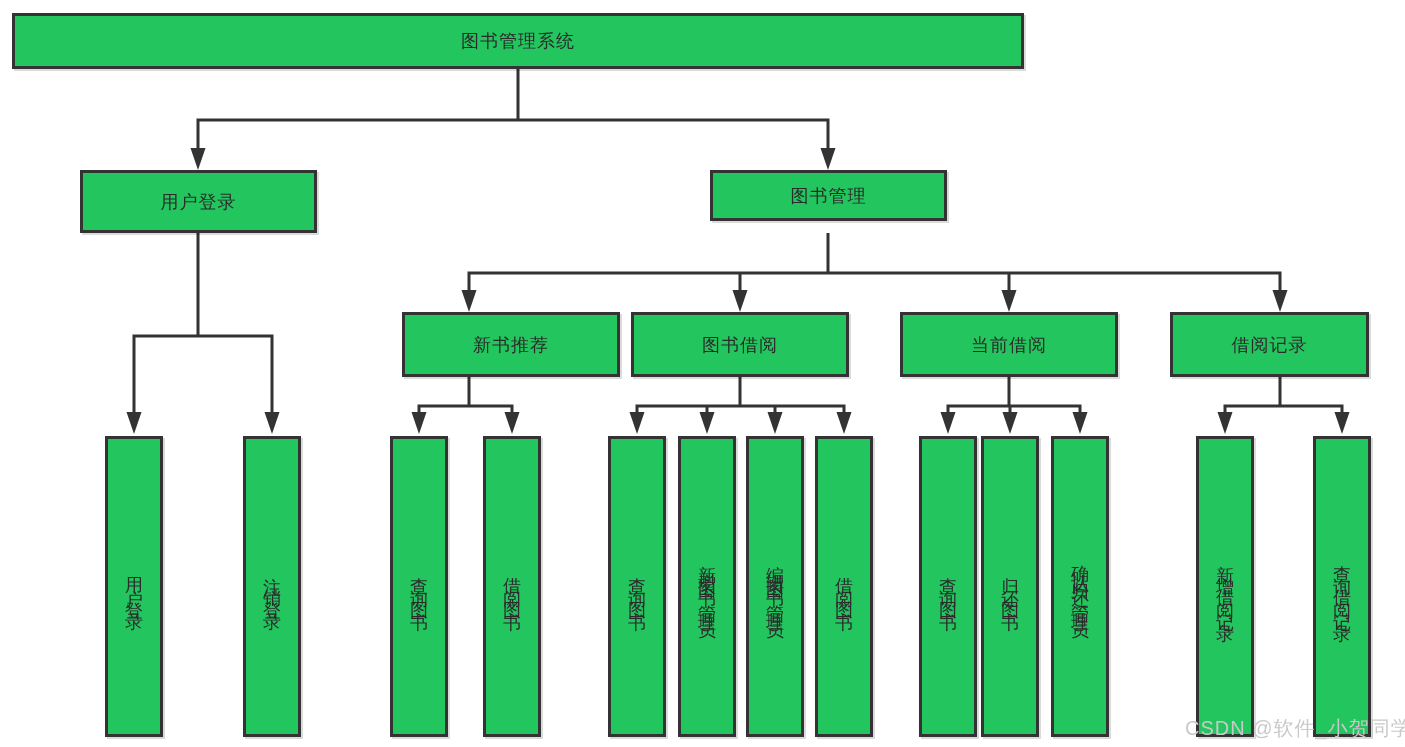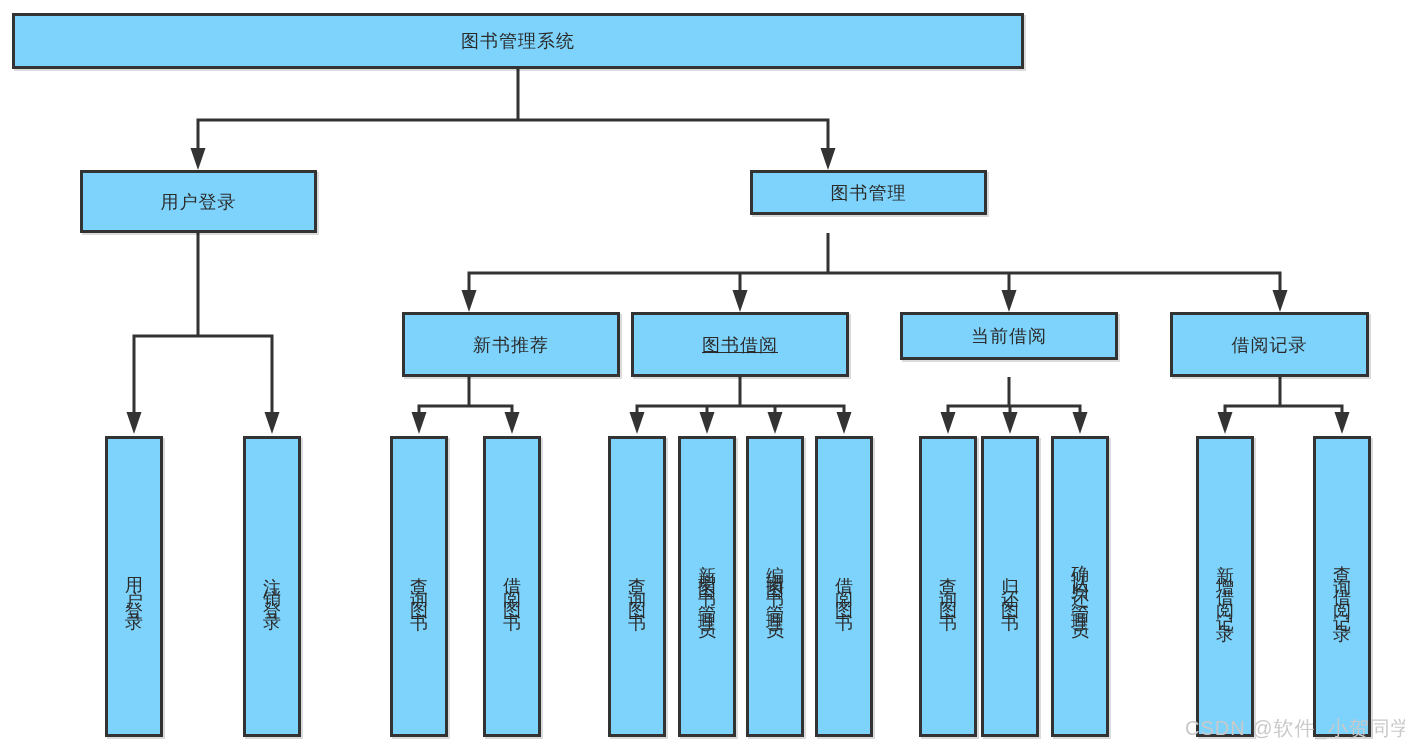--- a/index.html
+++ b/index.html
@@ -27,21 +27,21 @@
     stroke: #333333;
     stroke-width: 3;
     fill: none;
   }
   .wires polygon {
     fill: #333333;
     stroke: none;
   }
   .box {
     position: absolute;
-    background: #7dd3fc;
+    background: #22c55e;
     border: 3px solid #333333;
     box-sizing: border-box;
     display: flex;
     align-items: center;
     justify-content: center;
     color: #2b2b2b;
     box-shadow: 2px 2px 0 rgba(0,0,0,0.14);
   }
   .hbox {
     font-size: 18px;
@@ -124,31 +124,31 @@
     </g>
   </svg>
 
   <div class="box hbox" style="left:12px; top:13px; width:1012px; height:56px;">
     <span>图书管理系统</span>
   </div>
 
   <div class="box hbox" style="left:80px; top:170px; width:237px; height:63px;">
     <span>用户登录</span>
   </div>
-  <div class="box hbox" style="left:710px; top:170px; width:237px; height:45px;margin-left:40px;">
+  <div class="box hbox" style="left:710px; top:170px; width:237px; height:51px;">
     <span>图书管理</span>
   </div>
 
   <div class="box hbox" style="left:360px; top:312px; width:218px; height:65px;margin-left:42px;">
     <span>新书推荐</span>
   </div>
-  <div class="box hbox" style="left:631px; top:312px; width:218px; height:65px;text-decoration:underline;">
+  <div class="box hbox" style="left:631px; top:312px; width:218px; height:65px;">
     <span>图书借阅</span>
   </div>
-  <div class="box hbox" style="left:900px; top:312px; width:218px; height:48px;">
+  <div class="box hbox" style="left:900px; top:312px; width:218px; height:65px;">
     <span>当前借阅</span>
   </div>
   <div class="box hbox" style="left:1170px; top:312px; width:199px; height:65px;">
     <span>借阅记录</span>
   </div>
 
   <div class="box vbox" style="left:105px; top:436px; width:58px; height:301px;">
     <span>用户登录</span>
   </div>
   <div class="box vbox" style="left:243px; top:436px; width:58px; height:301px;">

